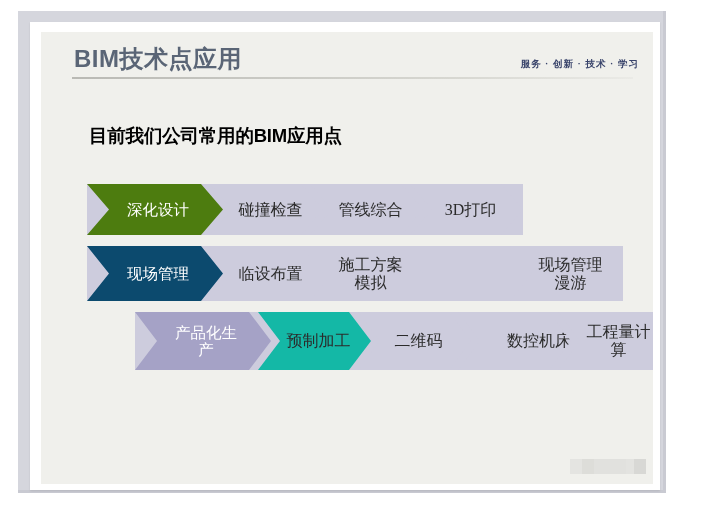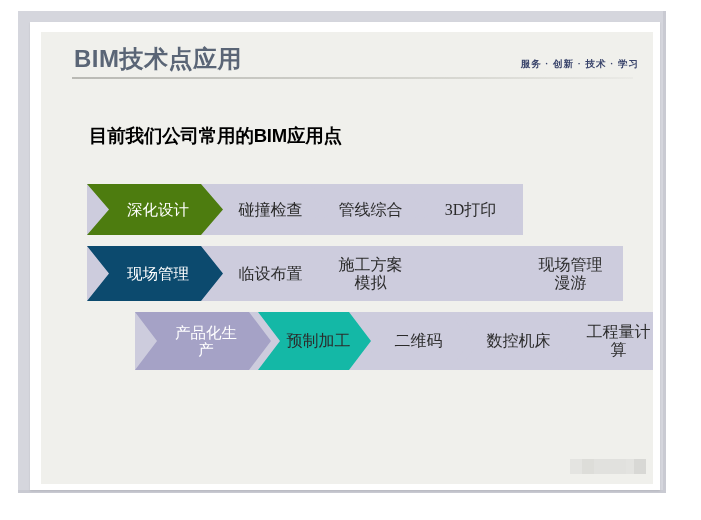--- a/index.html
+++ b/index.html
@@ -205,21 +205,21 @@
           <div class="chev lead" style="left: 46px; width: 136px; background: rgb(165, 162, 198); z-index: 50;">
             <span class="chev-label">产品化生
 产</span>
           </div>
           <div class="chev step" style="left: 169px; width: 113px; background: #14b8a6; z-index: 40;">
             <span class="chev-label">预制加工</span>
           </div>
           <div class="chev step" style="left: 269px; width: 113px; background: rgb(205, 204, 221); z-index: 39;">
             <span class="chev-label">二维码</span>
           </div>
-          <div class="chev step" style="left: 369px; width: 113px; background: rgb(205, 204, 221); z-index: 38;">
+          <div class="chev step" style="left: 369px; width: 113px; background: rgb(205, 204, 221); z-index: 38; justify-content: flex-end;">
             <span class="chev-label">数控机床</span>
           </div>
           <div class="chev step" style="left: 469px; width: 113px; background: rgb(205, 204, 221); z-index: 37;">
             <span class="chev-label">工程量计
 算</span>
           </div>
         </div>
       </div>
 
     <div id="watermark"></div>

